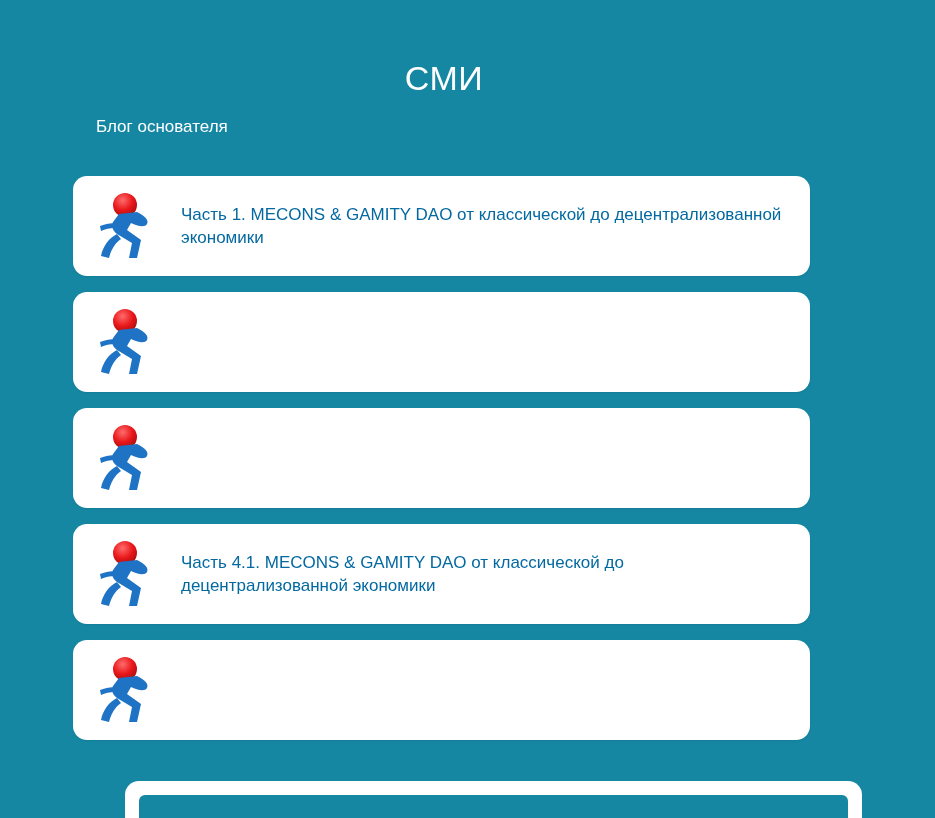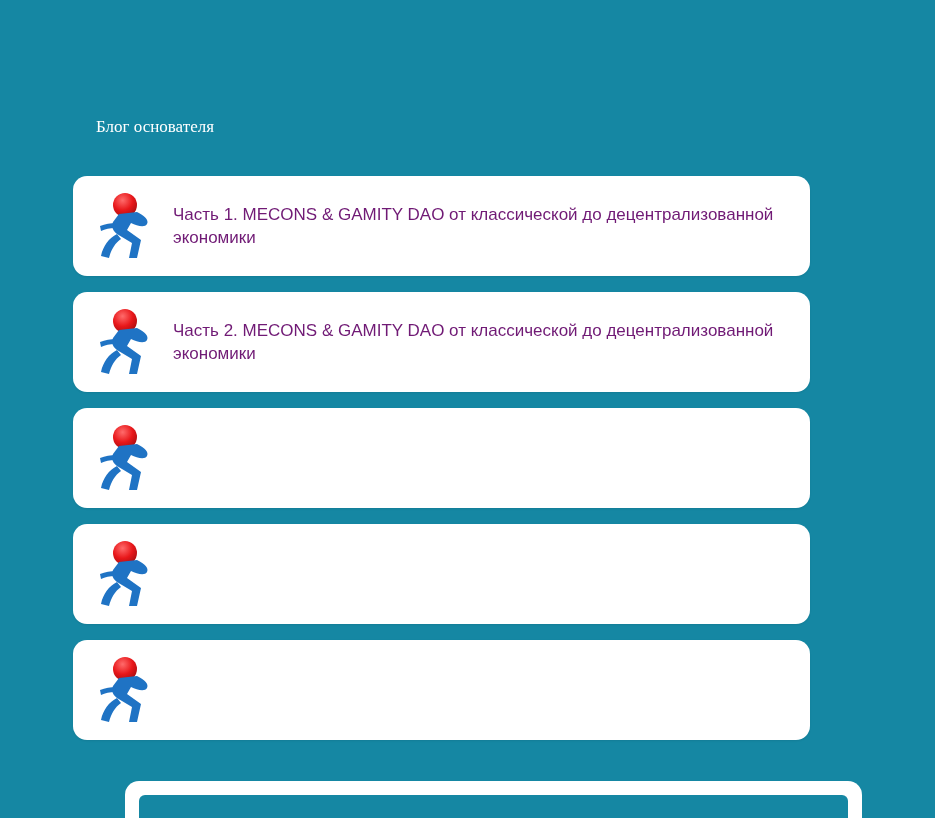--- a/index.html
+++ b/index.html
@@ -49,21 +49,20 @@
     line-height: 44px;
   }
   .section-title {
     position: absolute;
     top: 115px;
     left: 96px;
     color: #ffffff;
     font-size: 17px;
     font-weight: 400;
     line-height: 24px;
-    font-family: Liberation Serif, serif;
   }
   .cards {
     position: absolute;
     top: 176px;
     left: 73px;
     width: 737px;
   }
   .card {
     position: relative;
     box-sizing: border-box;
@@ -78,25 +77,25 @@
     cursor: pointer;
   }
   .card-logo {
     width: 86px;
     min-width: 86px;
     height: 72px;
     margin-left: 14px;
     position: relative;
   }
   .card-text {
-    color: #701a75;
+    color: #0369a1;
     font-size: 17px;
     line-height: 23px;
     padding-right: 24px;
-    margin-left: 0;
+    margin-left: 8px;
   }
   .bottom-card {
     position: absolute;
     left: 125px;
     top: 781px;
     width: 737px;
     height: 120px;
     background: #ffffff;
     border-radius: 14px;
   }
@@ -110,20 +109,21 @@
     border-radius: 6px;
   }
 </style>
 </head>
 <body>
 
 <div class="page">
 
   <div class="content-panel">
 
+    <div class="page-title">СМИ</div>
 
     <div class="section-title">Блог основателя</div>
 
     <div class="cards">
 
       <div class="card">
         <div class="card-logo">
           <svg width="86" height="72" viewBox="0 0 86 72" xmlns="http://www.w3.org/2000/svg">
             <defs>
               <radialGradient id="g1a" cx="40%" cy="30%" r="70%">
@@ -150,21 +150,20 @@
                 <stop offset="60%" stop-color="#e8171a"></stop>
                 <stop offset="100%" stop-color="#b00f12"></stop>
               </radialGradient>
             </defs>
             <circle cx="38" cy="15" r="12" fill="url(#g2a)"></circle>
             <path d="M50 22 C58 26 62 30 60 34 C58 38 50 36 44 33 L40 40 L54 50 L50 68 L42 68 L45 53 L30 44 C26 41 24 37 26 32 L32 24 Z" fill="#1f73c4"></path>
             <path d="M30 44 C22 48 16 56 14 66 L22 68 C24 60 28 53 34 49 Z" fill="#1f73c4"></path>
             <path d="M13 36 C18 34 24 33 29 33 L28 38 C23 38 18 39 14 41 Z" fill="#1f73c4"></path>
           </svg>
         </div>
-        <div class="card-text">Часть 2. MECONS &amp; GAMITY DAO от классической до децентрализованной экономики</div>
       </div>
 
       <div class="card">
         <div class="card-logo">
           <svg width="86" height="72" viewBox="0 0 86 72" xmlns="http://www.w3.org/2000/svg">
             <defs>
               <radialGradient id="g3a" cx="40%" cy="30%" r="70%">
                 <stop offset="0%" stop-color="#ff6b6b"></stop>
                 <stop offset="60%" stop-color="#e8171a"></stop>
                 <stop offset="100%" stop-color="#b00f12"></stop>
@@ -187,20 +186,21 @@
                 <stop offset="60%" stop-color="#e8171a"></stop>
                 <stop offset="100%" stop-color="#b00f12"></stop>
               </radialGradient>
             </defs>
             <circle cx="38" cy="15" r="12" fill="url(#g4a)"></circle>
             <path d="M50 22 C58 26 62 30 60 34 C58 38 50 36 44 33 L40 40 L54 50 L50 68 L42 68 L45 53 L30 44 C26 41 24 37 26 32 L32 24 Z" fill="#1f73c4"></path>
             <path d="M30 44 C22 48 16 56 14 66 L22 68 C24 60 28 53 34 49 Z" fill="#1f73c4"></path>
             <path d="M13 36 C18 34 24 33 29 33 L28 38 C23 38 18 39 14 41 Z" fill="#1f73c4"></path>
           </svg>
         </div>
+        <div class="card-text">Часть 4.1. MECONS &amp; GAMITY DAO от классической до децентрализованной экономики</div>
       </div>
 
       <div class="card">
         <div class="card-logo">
           <svg width="86" height="72" viewBox="0 0 86 72" xmlns="http://www.w3.org/2000/svg">
             <defs>
               <radialGradient id="g5a" cx="40%" cy="30%" r="70%">
                 <stop offset="0%" stop-color="#ff6b6b"></stop>
                 <stop offset="60%" stop-color="#e8171a"></stop>
                 <stop offset="100%" stop-color="#b00f12"></stop>

